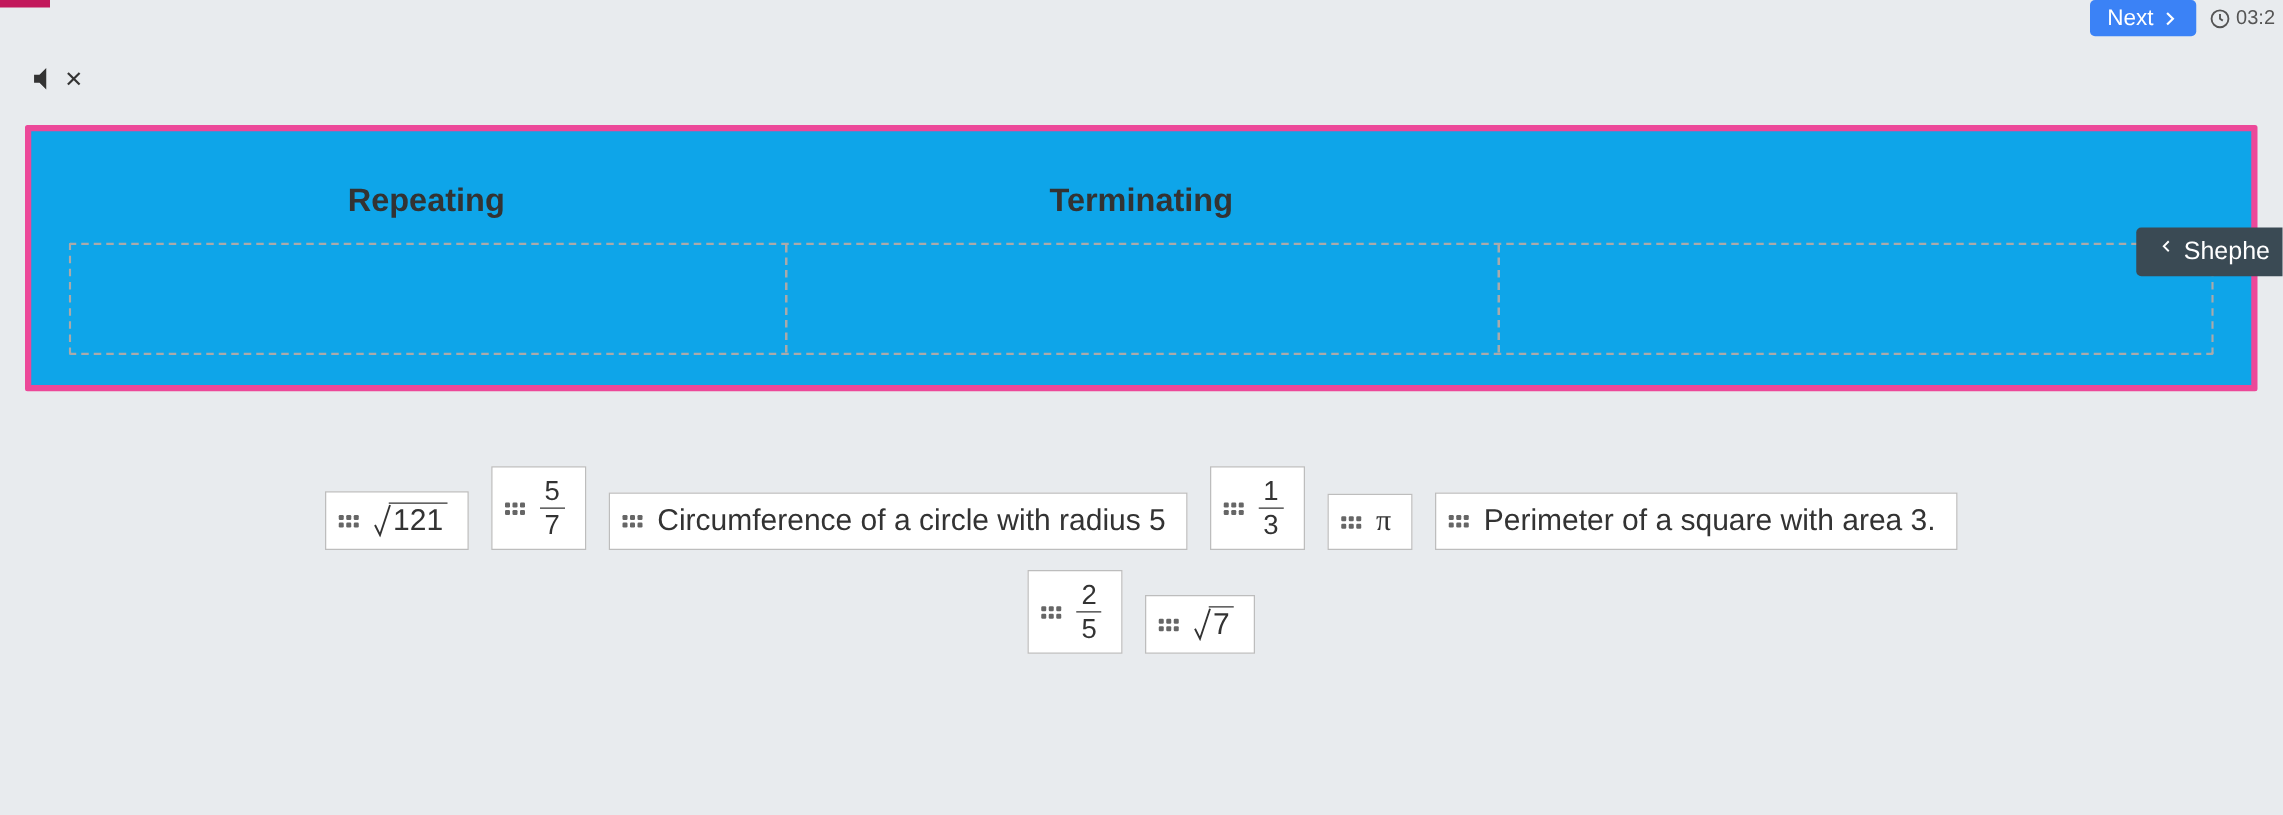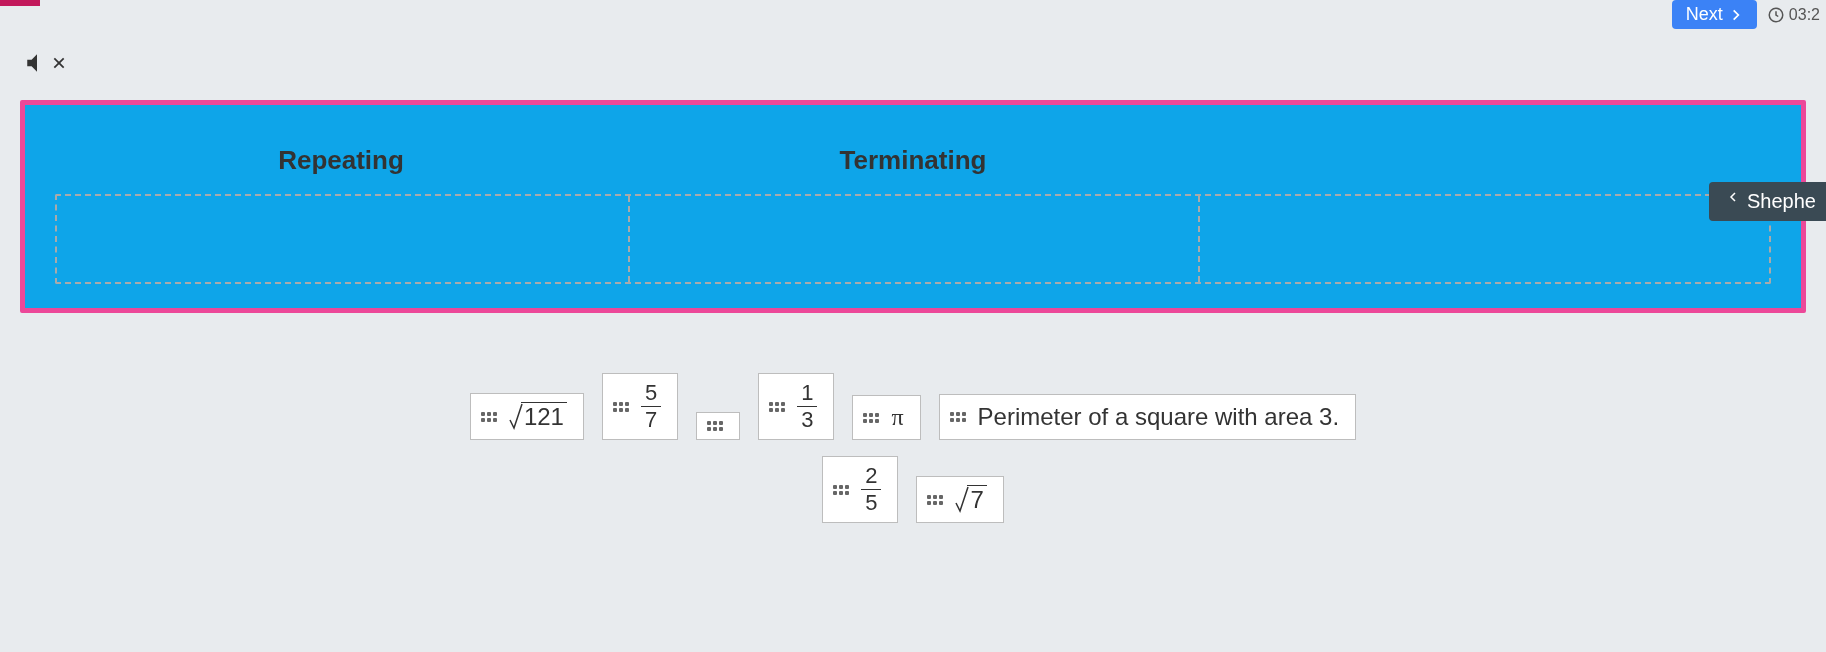--- a/index.html
+++ b/index.html
@@ -233,20 +233,21 @@
 
     <div class="tile">
       <span class="grip">
           <span></span>
           <span></span>
           <span></span>
           <span></span>
           <span></span>
           <span></span>
         </span>
+      <span>Circumference of a circle with radius 5</span>
     </div>
 
     <div class="tile">
       <span class="grip">
           <span></span>
           <span></span>
           <span></span>
           <span></span>
           <span></span>
           <span></span>

